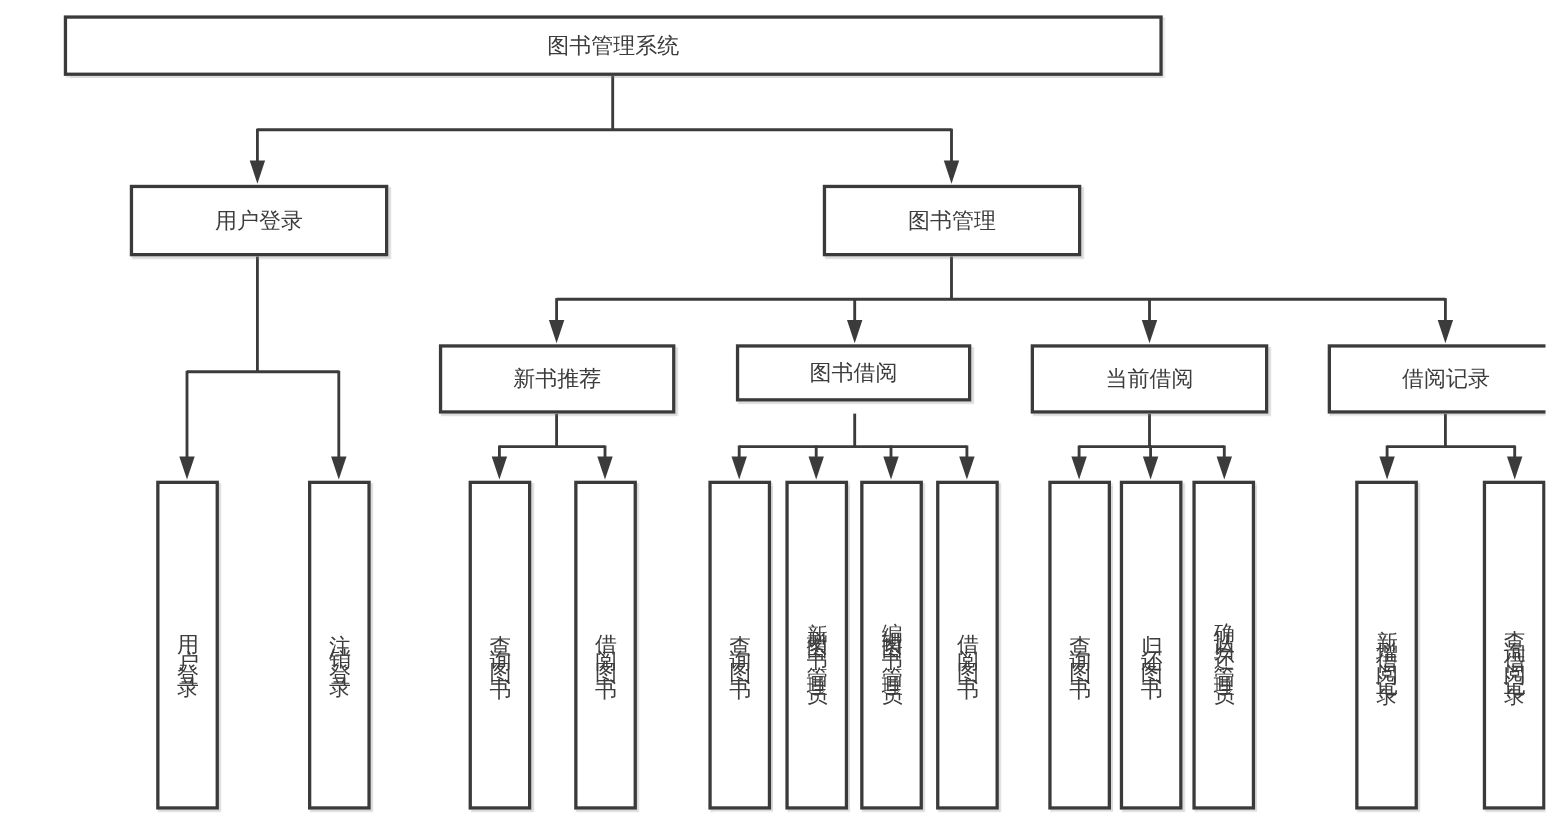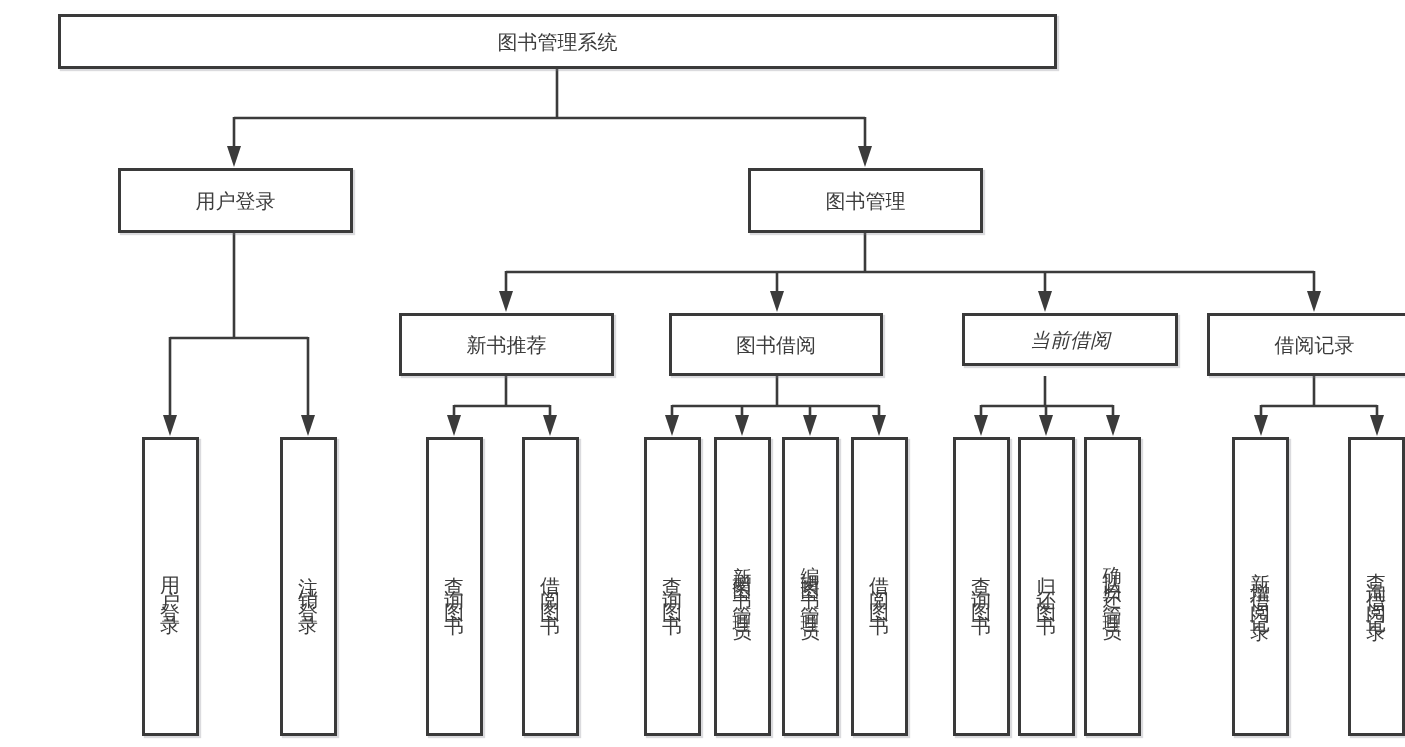--- a/index.html
+++ b/index.html
@@ -45,22 +45,22 @@
     white-space: normal;
   }
   .v4 { letter-spacing: 13px; }
   .v6 { letter-spacing: 10px; }
   .v9 { letter-spacing: 8px; font-size: 19px; }
   
   .n-root   { left: 22px;  top: 14px;  width: 999px; height: 55px; }
   .n-login  { left: 82px;  top: 168px; width: 235px; height: 65px; }
   .n-mgmt   { left: 712px; top: 168px; width: 235px; height: 65px; }
   .n-rec    { left: 363px; top: 313px; width: 215px; height: 63px; }
-  .n-bb     { left: 633px; top: 313px; width: 214px; height: 63px; }
-  .n-cb     { left: 926px; top: 313px; width: 216px; height: 53px; font-style: italic; }
+  .n-bb     { left: 633px; top: 313px; width: 214px; height: 52px; }
+  .n-cb     { left: 901px; top: 313px; width: 216px; height: 63px; }
   .n-br     { left: 1171px;top: 313px; width: 215px; height: 63px; }
   .leaf     { top: 437px; width: 57px; height: 299px; }
   .l-userlogin { left: 106px; }
   .l-logout    { left: 244px; }
   .l-recq      { left: 390px; }
   .l-recb      { left: 486px; }
   .l-bbq       { left: 608px; }
   .l-bbadd     { left: 678px; }
   .l-bbedit    { left: 746px; }
   .l-bbbor     { left: 815px; }

